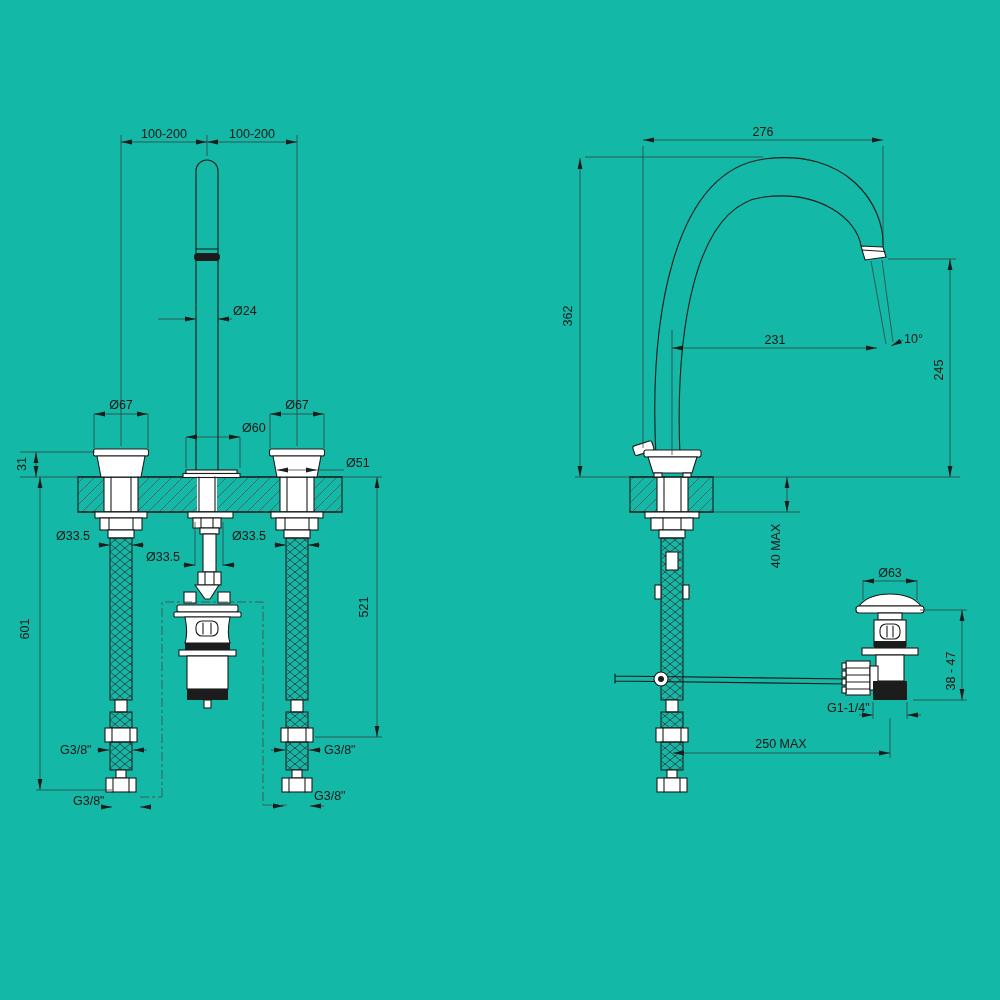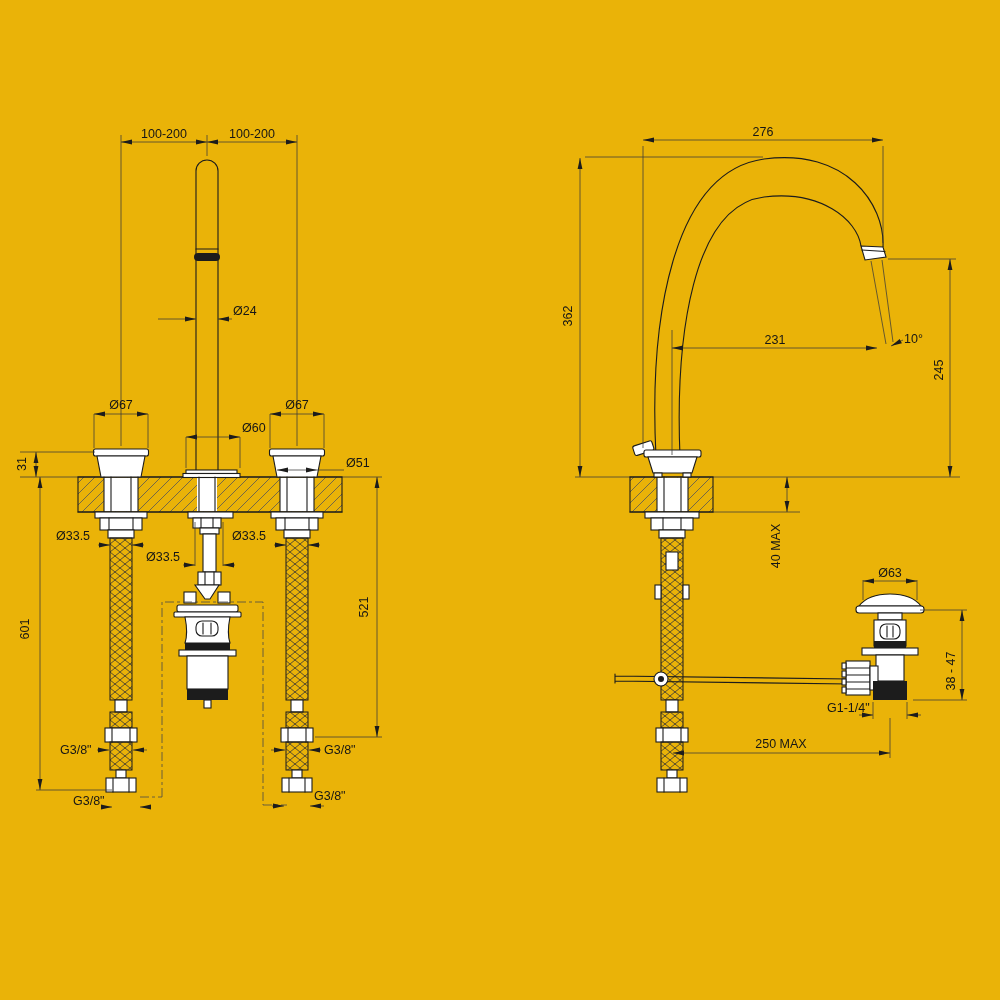--- a/index.html
+++ b/index.html
@@ -1,16 +1,16 @@
 <!DOCTYPE html>
 <html><head>
 <meta charset="utf-8">
 <style>
   html,body{margin:0;padding:0;background:#fff;}
-  .stage{width:1000px;height:1000px;background:#eab308;position:relative;font-family:"Liberation Sans",sans-serif;}
+  .stage{width:1000px;height:1000px;background:#14b8a6;position:relative;font-family:"Liberation Sans",sans-serif;}
   svg{display:block}
   .ln{stroke:#1c1c1c;stroke-width:1.1;fill:none;stroke-linecap:round}
   .lnf{stroke:#1c1c1c;stroke-width:1.1;fill:#fff}
   .lnn{stroke:#1c1c1c;stroke-width:1.1;fill:none}
   .blk{fill:#1c1c1c;stroke:none}
   .thin{stroke:#3a3a3a;stroke-width:0.75;fill:none}
   .dash{stroke:#4a4a4a;stroke-width:0.8;fill:none;stroke-dasharray:9 3 3 3}
   .d{font:12.5px "Liberation Sans",sans-serif;fill:#161616}
   .mid{text-anchor:middle}
   .white{fill:#fff;stroke:none}

